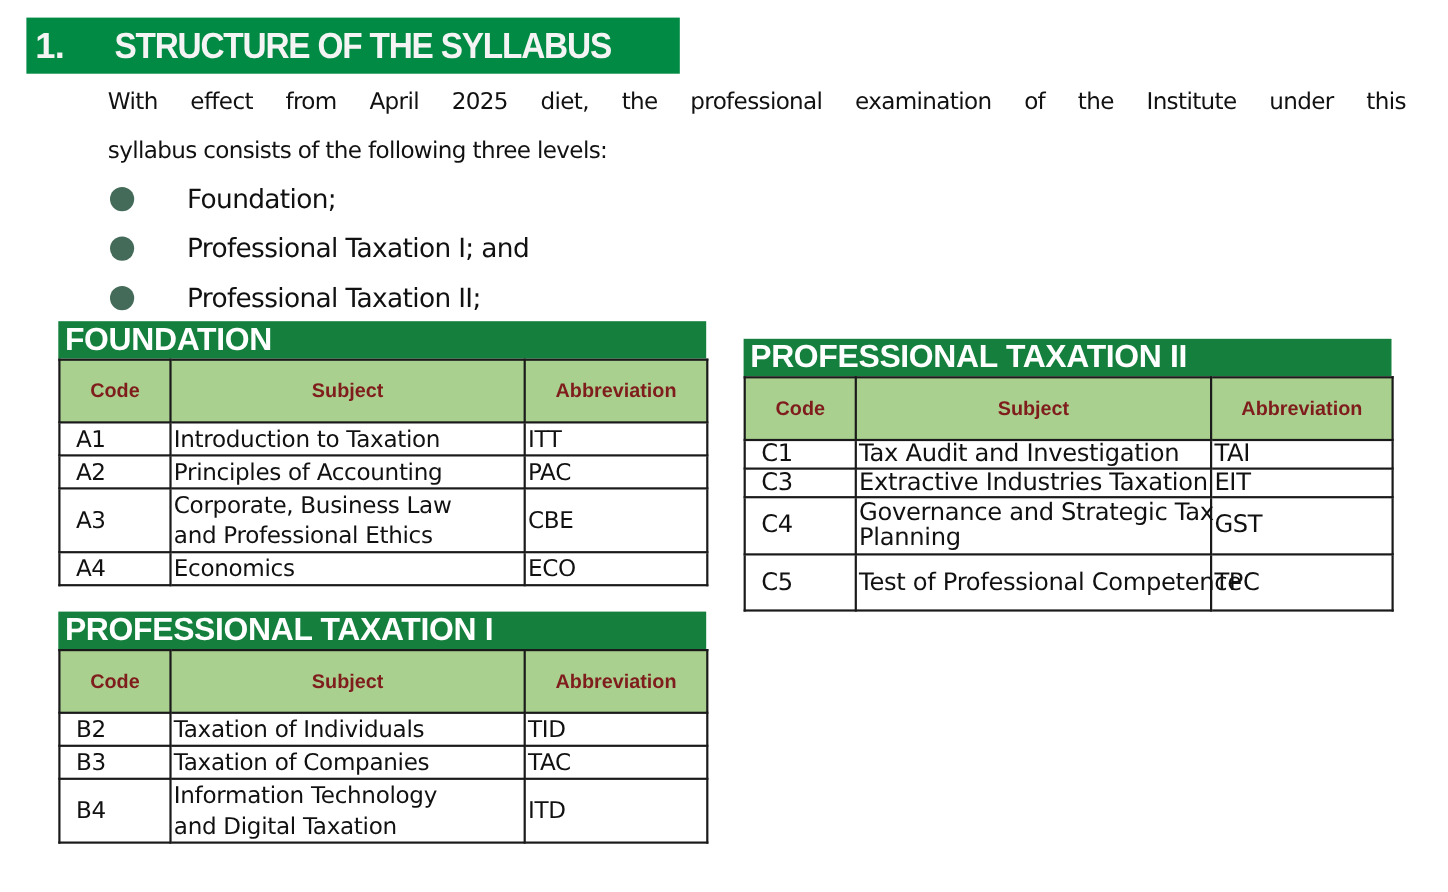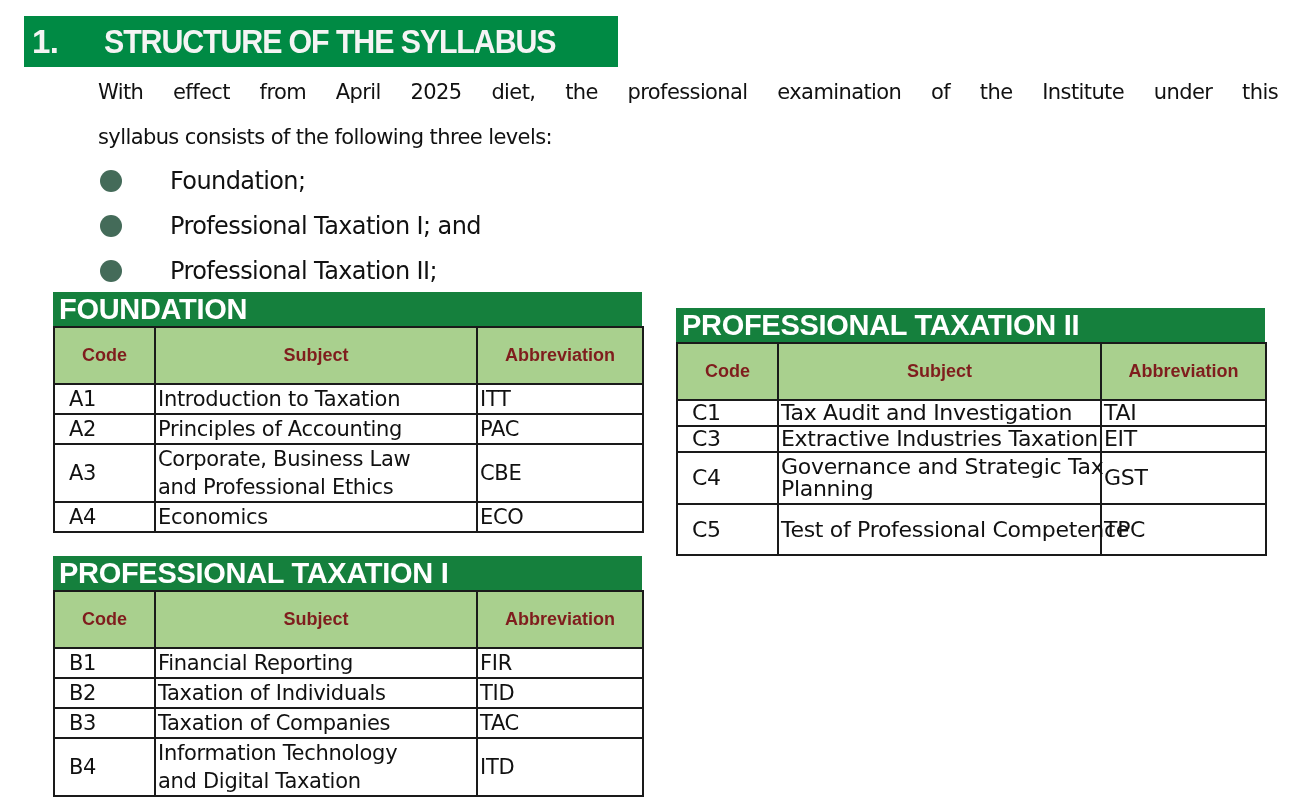--- a/index.html
+++ b/index.html
@@ -111,25 +111,20 @@
         <col style="width:322px">
         <col style="width:166px">
       </colgroup>
     <tbody>
         <tr style="height:57px">
       <th>Code</th>
       <th>Subject</th>
       <th>Abbreviation</th>
     </tr>
     <tr style="height:28px">
-      <td class="code">B1</td>
-      <td>Financial Reporting</td>
-      <td>FIR</td>
-    </tr>
-    <tr style="height:28px">
       <td class="code">B2</td>
       <td>Taxation of Individuals</td>
       <td>TID</td>
     </tr>
     <tr style="height:28px">
       <td class="code">B3</td>
       <td>Taxation of Companies</td>
       <td>TAC</td>
     </tr>
     <tr style="height:57px">

